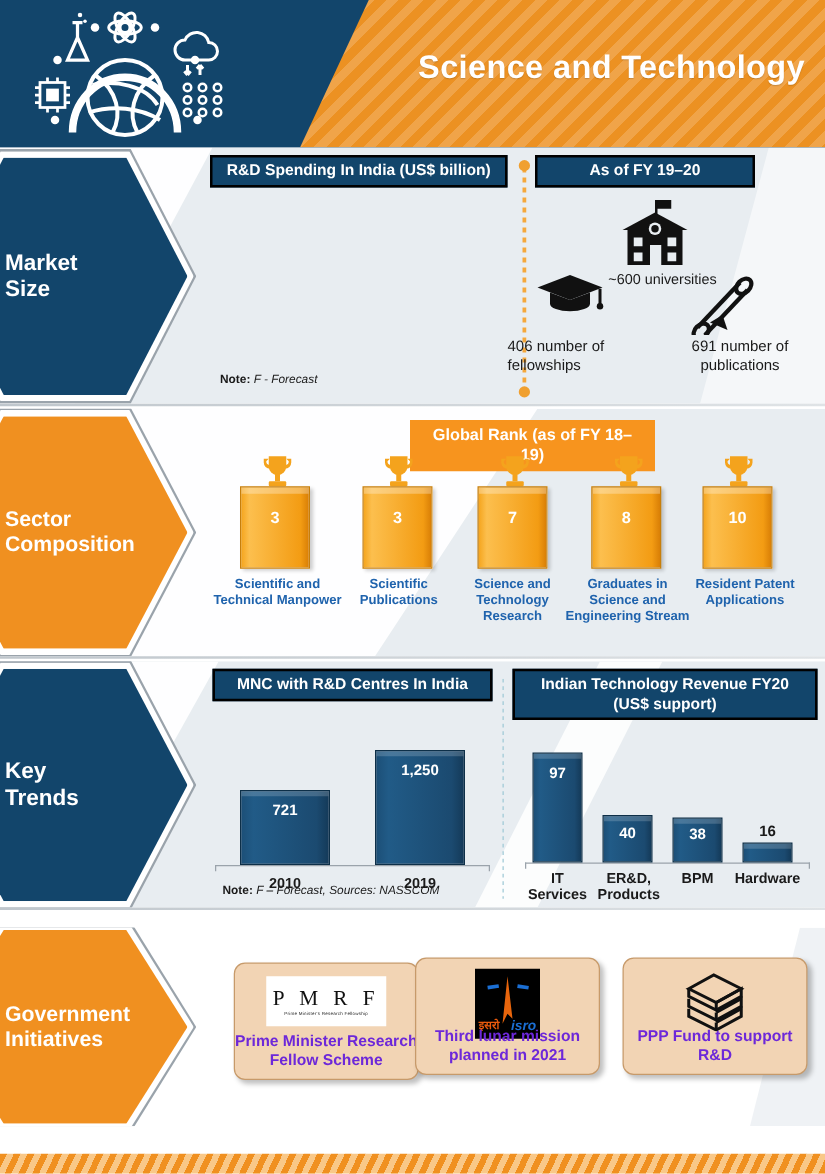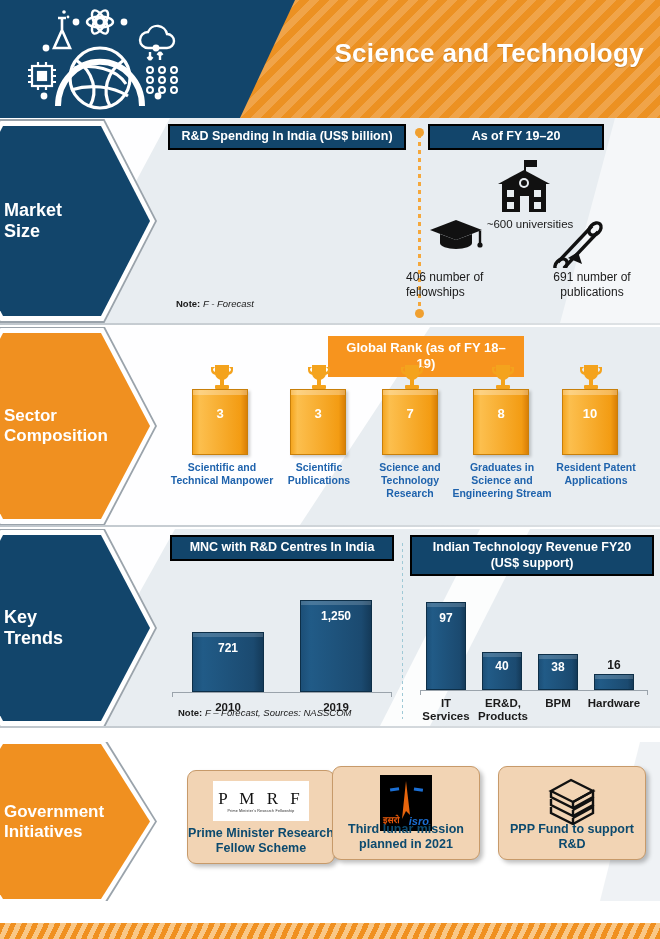--- a/index.html
+++ b/index.html
@@ -144,21 +144,21 @@
   .gcard {
     position:absolute;
     background:#f2d4b4;
     border:1px solid #c79a6a;
     border-radius:9px;
     box-shadow: 3px 3px 4px rgba(0,0,0,.25);
     text-align:center;
   }
   .gcard-txt {
     position:absolute; left:0; width:100%; bottom:8px;
-    font-size:12.5px; font-weight:bold; color:#0c4a6e; line-height:1.25;
+    font-size:12.5px; font-weight:bold; color:#6d28d9; line-height:1.25;
   }
   .pmrf {
     position:absolute; left:50%; transform:translateX(-50%); top:10px;
     width:96px; height:40px; background:#ffffff;
     display:flex; flex-direction:column; align-items:center; justify-content:center;
   }
   .pmrf-top { font-size:17px; letter-spacing:4px; color:#111; font-family:"Liberation Serif", serif; }
   .pmrf-sub { font-size:3.6px; color:#222; letter-spacing:.2px; }
   .isro {
     position:absolute; left:50%; transform:translateX(-50%); top:8px;

